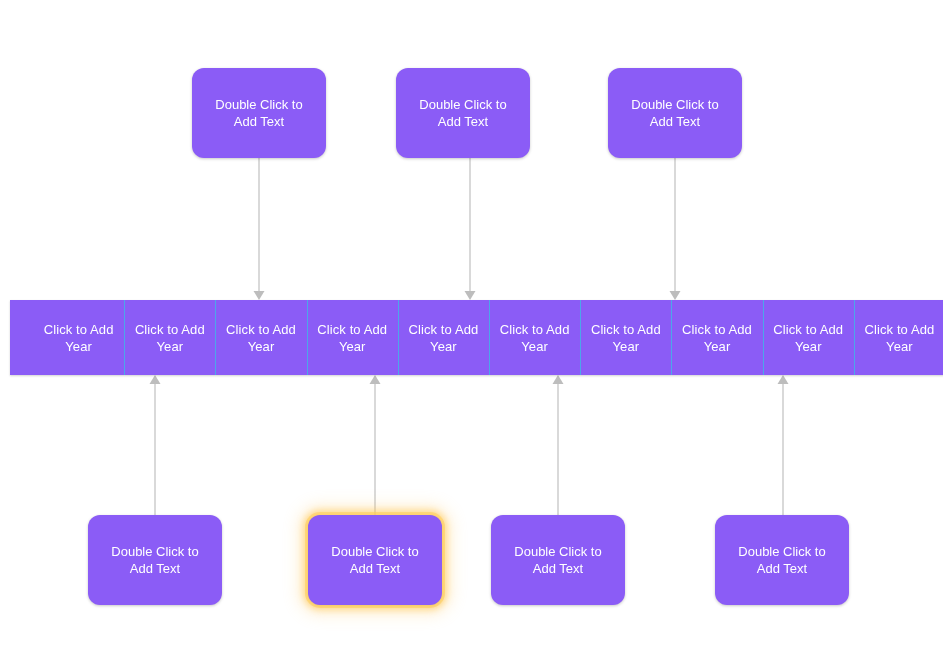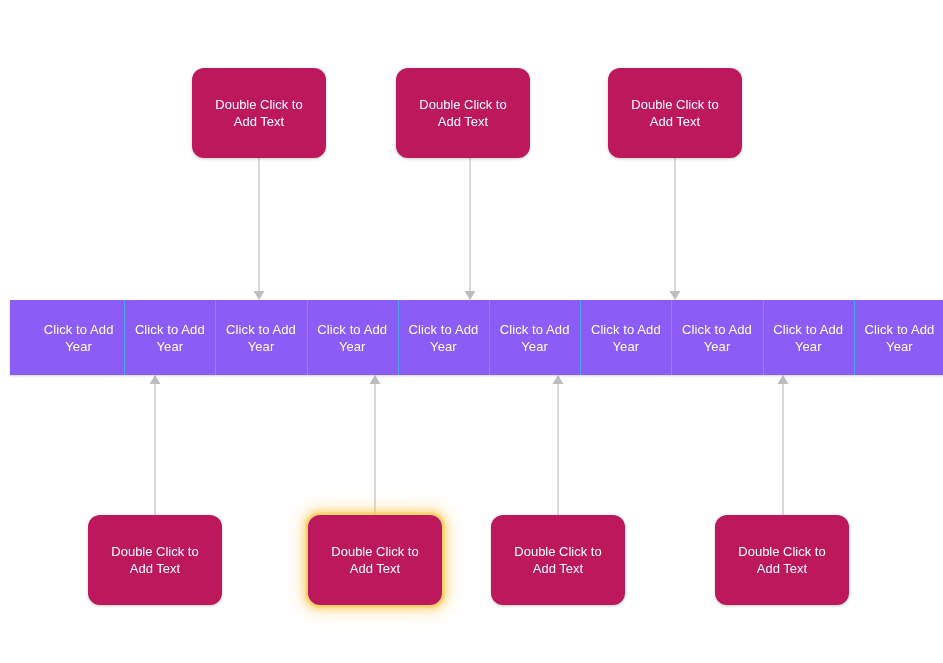--- a/index.html
+++ b/index.html
@@ -63,21 +63,21 @@
     left: 0;
     top: 0;
     bottom: 0;
     width: 1px;
     background: #4ca6ea;
   }
 
   
   .event-box {
     position: absolute;
-    background: #be185d;
+    background: #8b5cf6;
     border-radius: 12px;
     color: #ffffff;
     font-size: 13px;
     line-height: 17px;
     text-align: center;
     display: flex;
     align-items: center;
     justify-content: center;
     box-sizing: border-box;
     padding: 0 12px;

